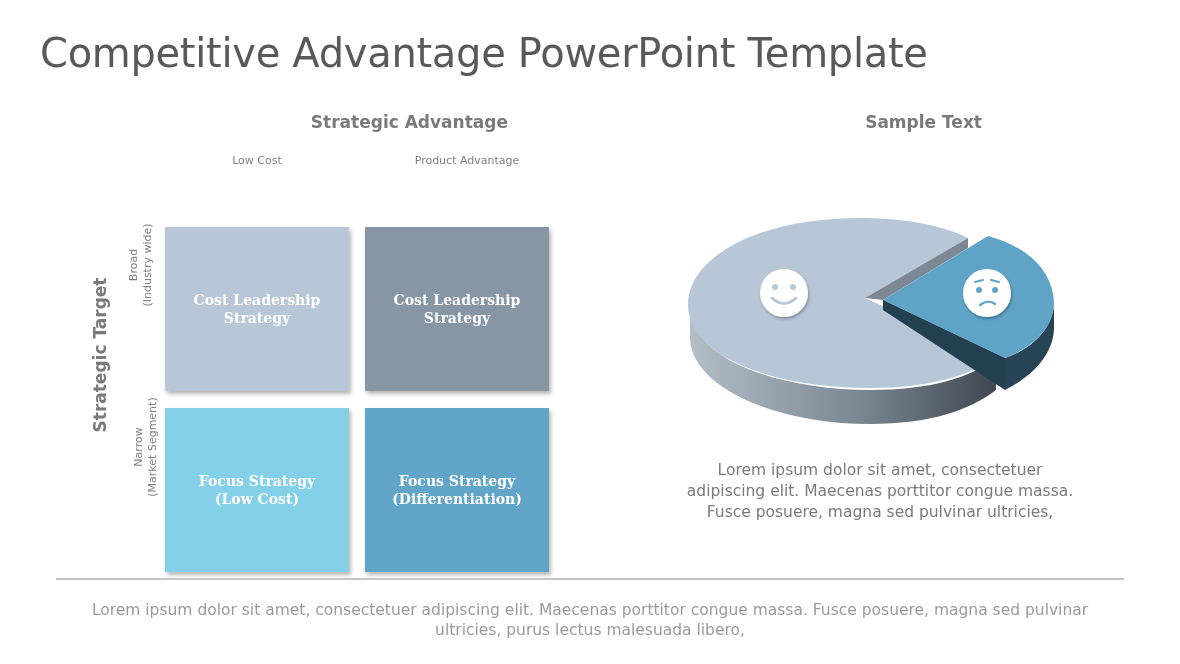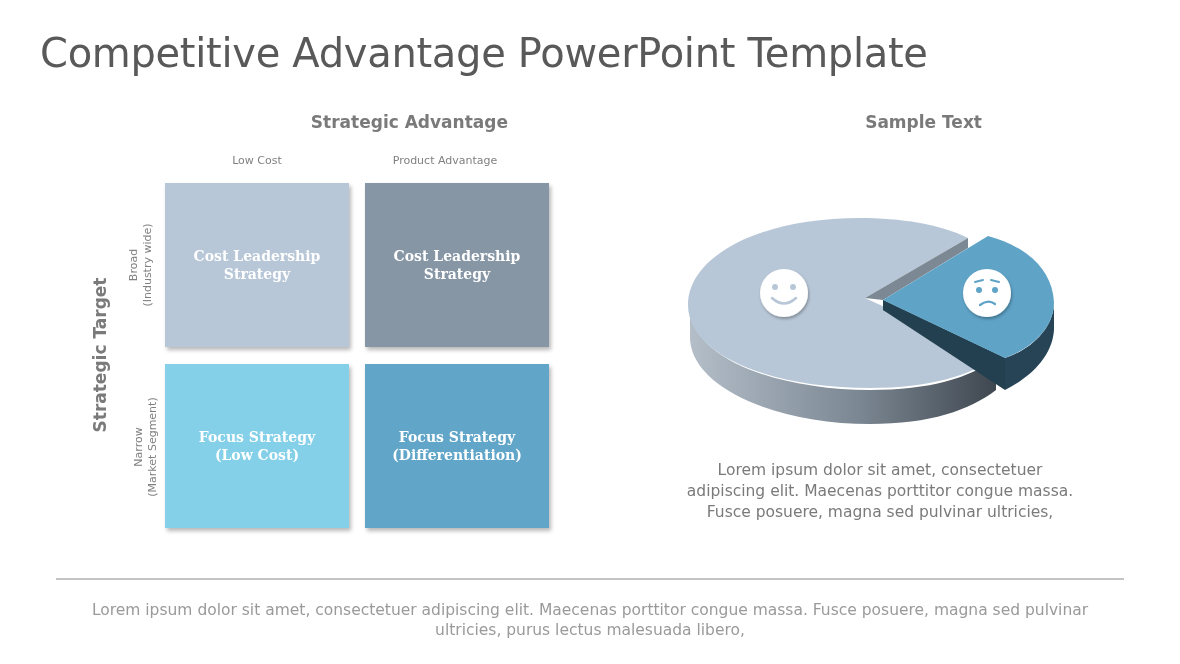--- a/index.html
+++ b/index.html
@@ -22,20 +22,21 @@
       position: absolute; font-size: 11px; color: #808080; text-align: center; line-height: 14px;
       transform: rotate(-90deg); transform-origin: center center; white-space: nowrap;
     }
     .axis-label {
       position: absolute; font-size: 17px; font-weight: bold; color: #7a7a7a;
       transform: rotate(-90deg); transform-origin: center center; white-space: nowrap;
     }
     .cell {
       position: absolute; width: 184px; height: 164px; display: flex; align-items: center; justify-content: center;
       box-shadow: 2px 3px 4px rgba(0,0,0,0.28);
+      margin-top: 44px;
     }
     .cell span {
       color: #ffffff; font-family: "DejaVu Serif", serif; font-weight: bold; font-size: 14px; text-align: center;
       line-height: 18px; white-space: pre-line;
     }
     .pie-wrap { position: absolute; left: 680px; top: 210px; width: 390px; height: 230px; }
     .pie-caption {
       position: absolute; left: 680px; top: 460px; width: 400px; font-size: 15.5px; color: #7a7a7a;
       text-align: center; line-height: 21px;
     }
@@ -46,21 +47,21 @@
     }
   </style>
 </head>
 <body>
 
 <div class="title">Competitive Advantage PowerPoint Template</div>
 
 <div class="section-head" style="left:208px; top:112px; width:300px;">Strategic Advantage</div>
 
 <div class="col-label" style="left:166px; width:182px;">Low Cost</div>
-<div class="col-label" style="left:354px; width:182px;">Product Advantage</div>
+<div class="col-label" style="left:376px; width:182px;">Product Advantage</div>
 
 <div class="axis-label" style="left:20px; top:345px; width:160px; text-align:center;">Strategic Target</div>
 
 <div class="row-label" style="left:82px; top:250px; width:120px; height:30px; white-space:pre-line;">Broad
 (Industry wide)</div>
 <div class="row-label" style="left:82px; top:432px; width:130px; height:30px; white-space:pre-line;">Narrow
 (Market Segment)</div>
 
 <div class="cell" style="left:165px; top:183px; background:#b8c7d7;">
   <span>Cost Leadership

